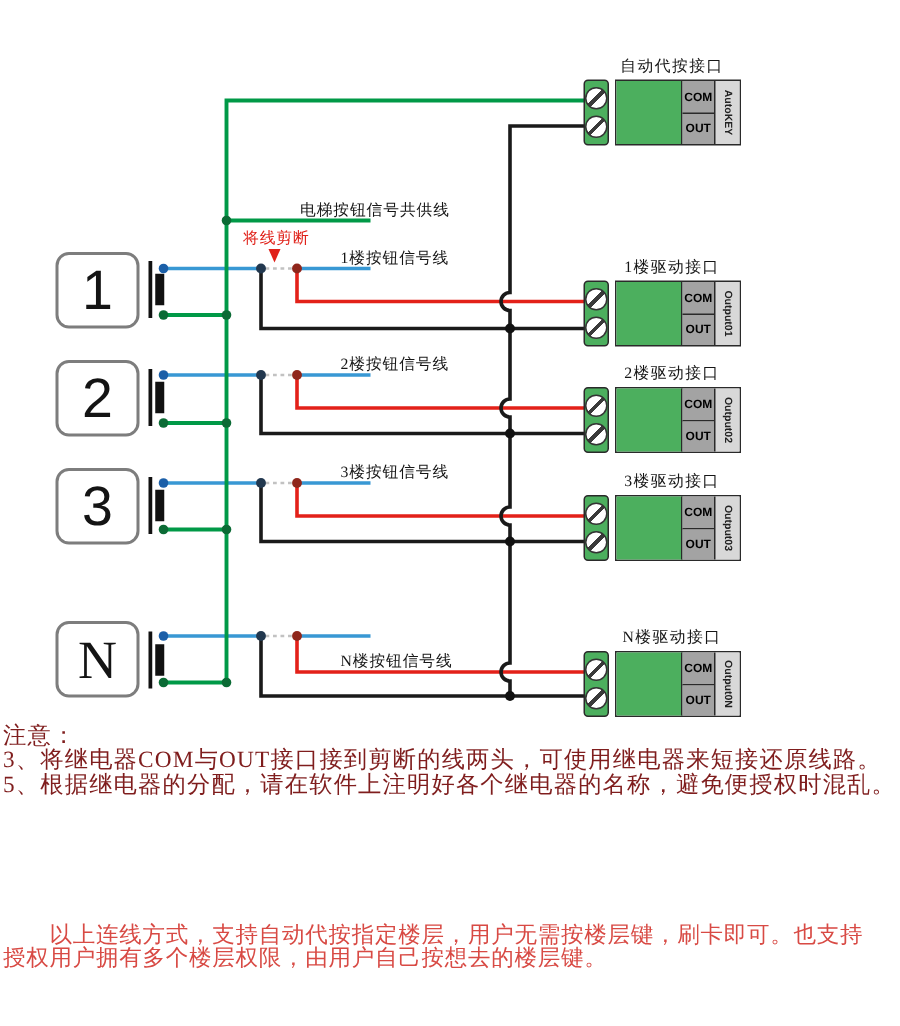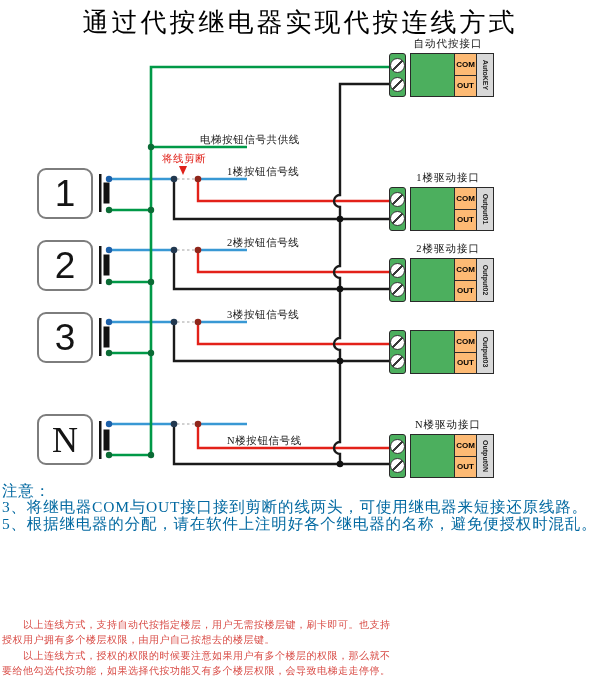--- a/index.html
+++ b/index.html
@@ -28,42 +28,41 @@
            font-size:10.5px;letter-spacing:1px;white-space:nowrap;color:#161616;}
   .t-row{display:flex;height:44px;}
   .t-screws{width:33px;height:44px;box-sizing:border-box;background:var(--terminal_green);
             border:1px solid #2a2a2a;border-radius:3px;display:flex;flex-direction:column;
             justify-content:space-between;align-items:center;padding:4px 0;margin-right:4px;}
   .screw{width:15px;height:15px;border-radius:50%;border:1px solid #333;box-sizing:border-box;
          background:linear-gradient(135deg,transparent 43%,#3a3a3a 43%,#3a3a3a 57%,transparent 57%),#fff;}
   .t-main{flex:1;display:flex;height:44px;box-sizing:border-box;border:1px solid #2a2a2a;}
   .t-green{width:43px;background:var(--terminal_green);border-right:1px solid #2a2a2a;}
   .t-ports{width:21px;display:flex;flex-direction:column;}
-  .t-port{flex:1;display:flex;align-items:center;justify-content:center;background:#fdba74;
+  .t-port{flex:1;display:flex;align-items:center;justify-content:center;background:#a3a3a3;
           font-family:"Liberation Sans",sans-serif;font-weight:bold;font-size:8px;color:#000;}
   .t-port:first-child{border-bottom:1px solid #2a2a2a;}
   .t-tag{width:16px;position:relative;background:#d8d8d8;border-left:1px solid #2a2a2a;}
   .t-tag span{position:absolute;left:50%;top:50%;transform:translate(-50%,-50%) rotate(90deg);
               font-family:"Liberation Sans",sans-serif;font-weight:bold;font-size:7px;
               white-space:nowrap;color:#222;}
 
   
   .notes{position:absolute;left:2px;top:483px;width:596px;font-size:15.5px;line-height:16.3px;
-         letter-spacing:0.8px;color:#0369a1;}
+         letter-spacing:0.8px;color:#7f1d1d;}
   .note-item{white-space:pre-line;}
-  .warning{position:absolute;left:2px;top:617px;width:596px;font-size:10px;line-height:15.3px;
+  .warning{position:absolute;left:2px;top:617px;width:596px;font-size:15px;line-height:15.3px;
            letter-spacing:0.5px;color:var(--warning_red);}
   .warning-para{white-space:pre-line;}
 </style>
 </head>
 <body>
 
 <div class="page">
 
-  <div class="title">通过代按继电器实现代按连线方式</div>
 
   <svg class="wires" width="600" height="480" viewBox="0 0 600 480">
 
     <g style="stroke:var(--wire_signal_blue)" stroke-width="2.4" fill="none">
       <path d="M107,179 H174 M198,179 H247"></path>
       <path d="M107,250 H174 M198,250 H247"></path>
       <path d="M107,322 H174 M198,322 H247"></path>
       <path d="M107,424 H174 M198,424 H247"></path>
     </g>
 
@@ -215,20 +214,21 @@
           <div class="t-port">OUT</div>
         </div>
         <div class="t-tag">
           <span>Output02</span>
         </div>
       </div>
     </div>
   </div>
 
   <div class="terminal" style="top:330px">
+    <div class="t-title">3楼驱动接口</div>
     <div class="t-row">
       <div class="t-screws">
         <span class="screw"></span>
         <span class="screw"></span>
       </div>
       <div class="t-main">
         <div class="t-green"></div>
         <div class="t-ports">
           <div class="t-port">COM</div>
           <div class="t-port">OUT</div>
@@ -262,17 +262,15 @@
 
   <div class="notes">
     <div class="notes-heading">注意：</div>
     <div class="note-item">3、将继电器COM与OUT接口接到剪断的线两头，可使用继电器来短接还原线路。</div>
     <div class="note-item">5、根据继电器的分配，请在软件上注明好各个继电器的名称，避免便授权时混乱。</div>
   </div>
 
   <div class="warning">
     <div class="warning-para">　　以上连线方式，支持自动代按指定楼层，用户无需按楼层键，刷卡即可。也支持
 授权用户拥有多个楼层权限，由用户自己按想去的楼层键。</div>
-    <div class="warning-para">　　以上连线方式，授权的权限的时候要注意如果用户有多个楼层的权限，那么就不
-要给他勾选代按功能，如果选择代按功能又有多个楼层权限，会导致电梯走走停停。</div>
   </div>
 
 </div>
 
 </body></html>

